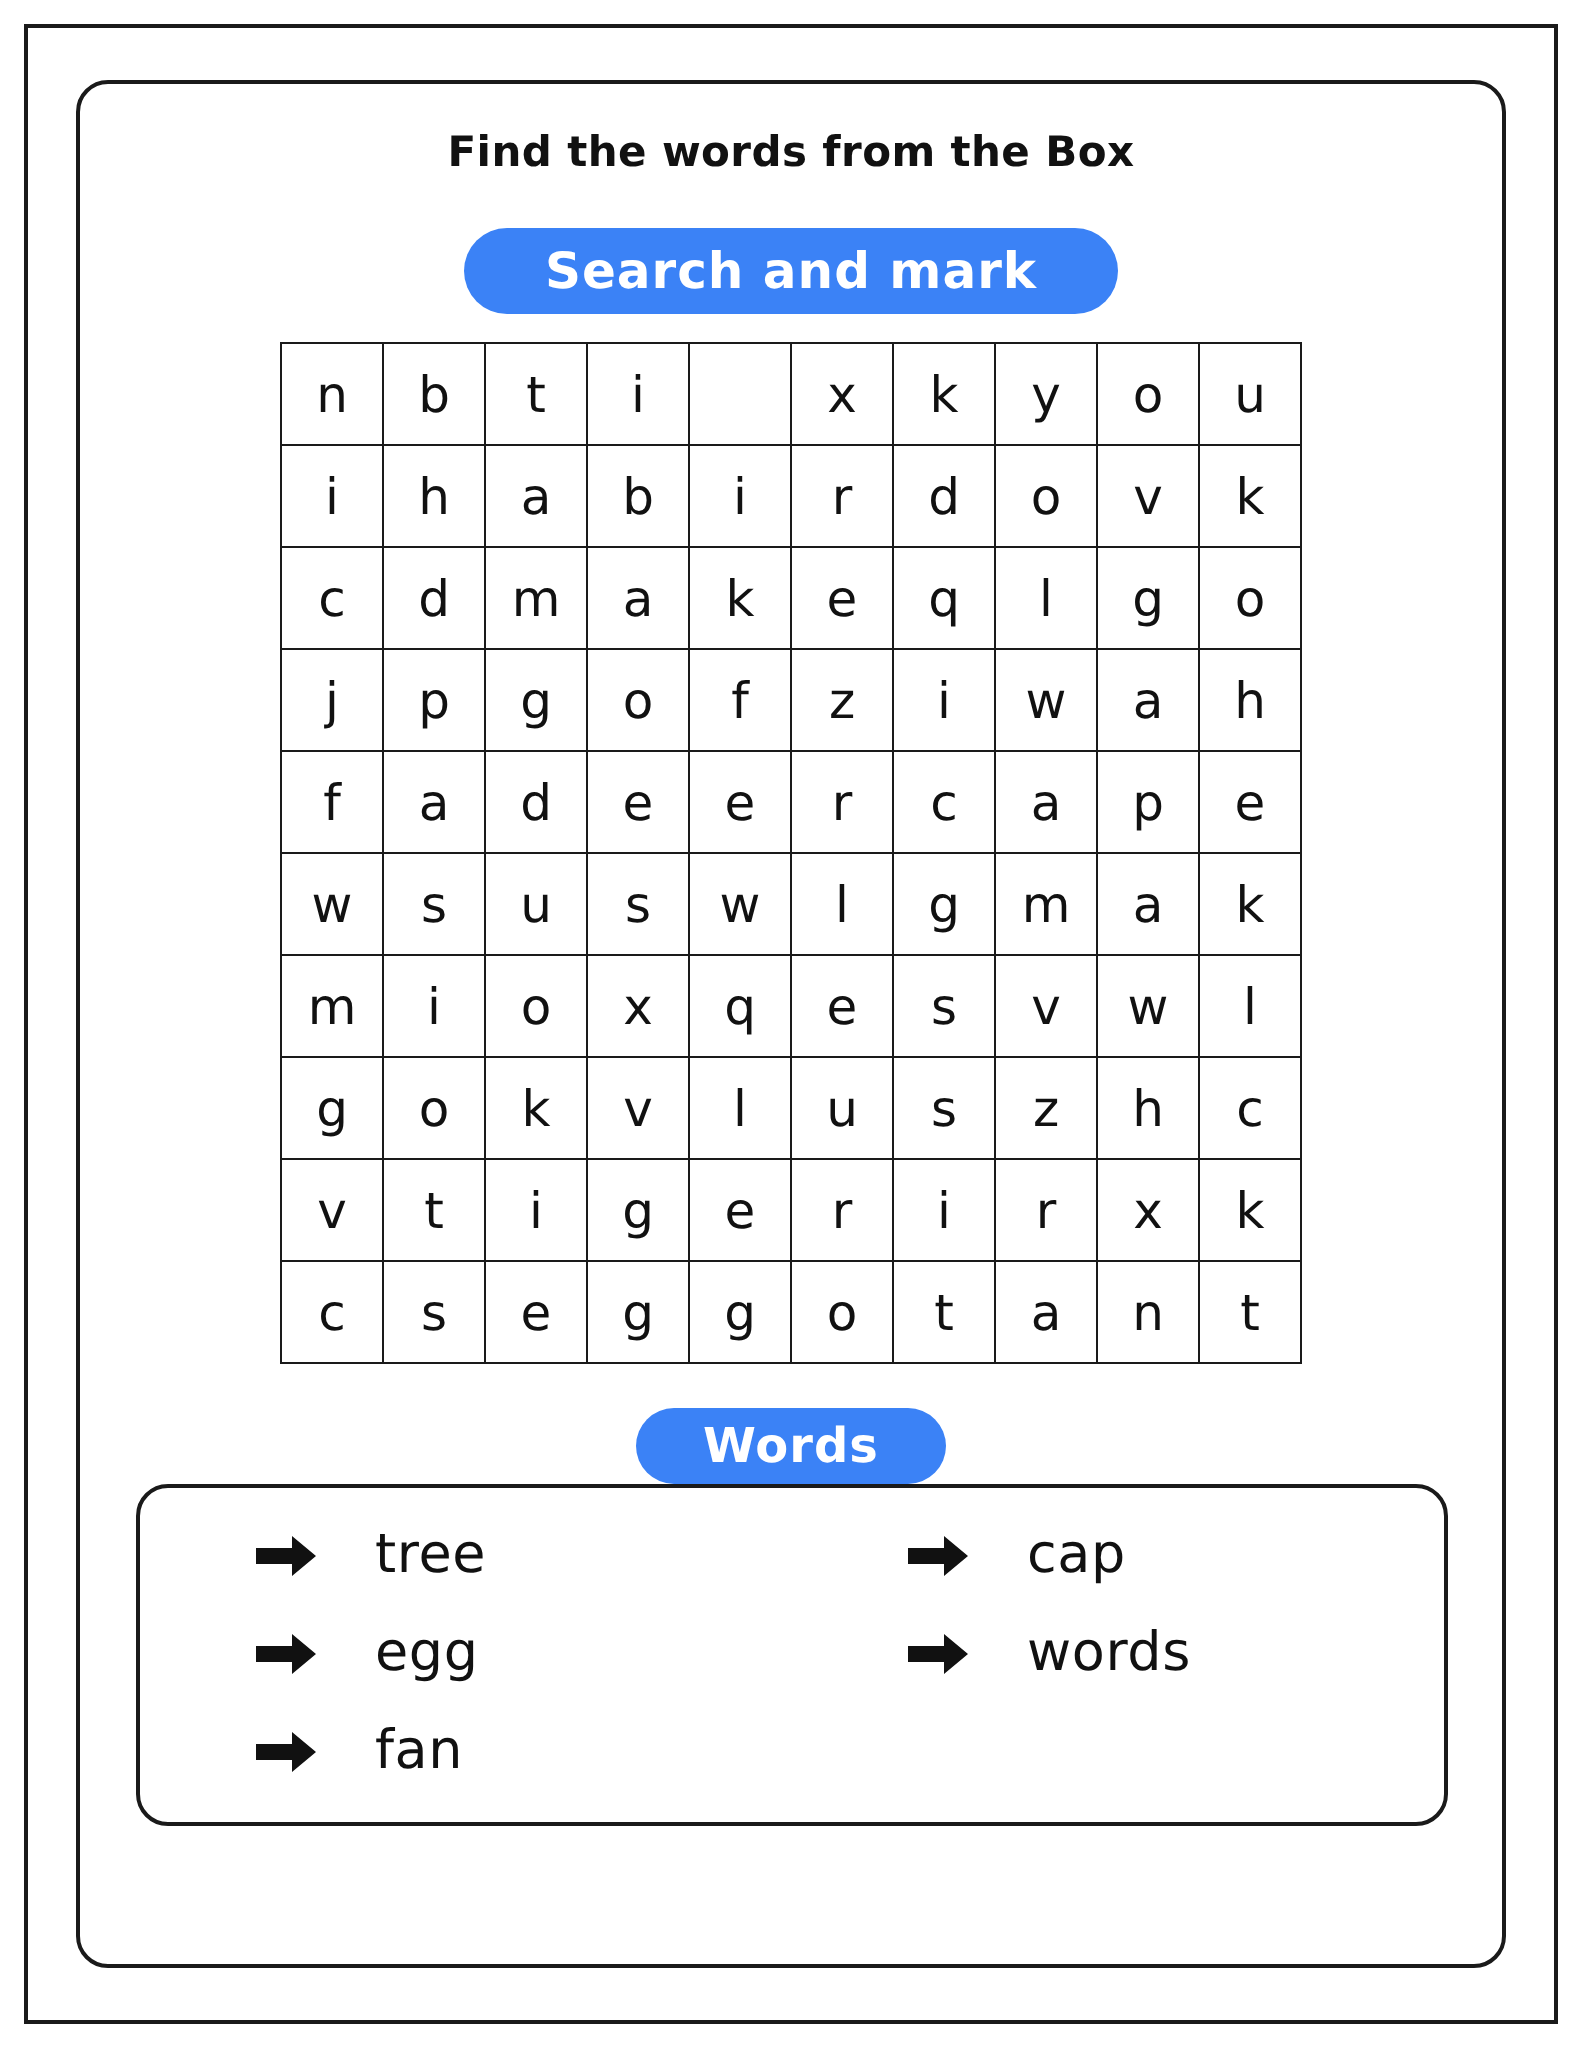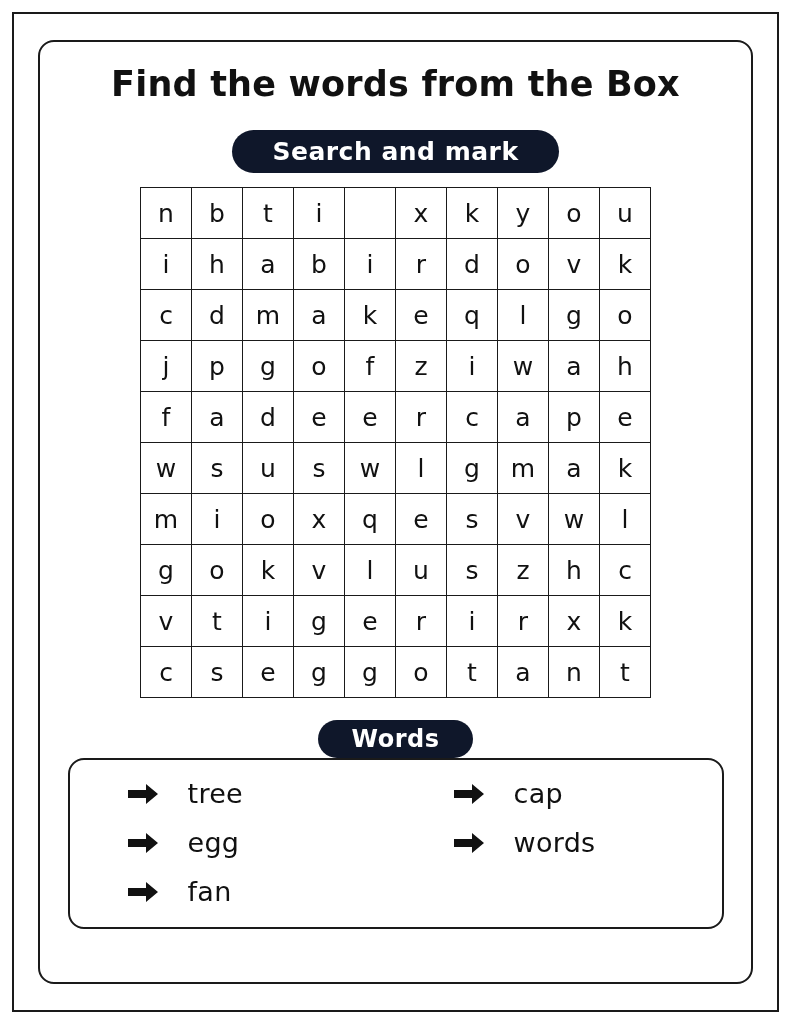--- a/index.html
+++ b/index.html
@@ -42,30 +42,30 @@
     border: 2px solid #1a1a1a;
     border-radius: 16px;
     box-sizing: border-box;
     display: flex;
     flex-direction: column;
     align-items: center;
   }
 
   .title {
     margin-top: 22px;
-    font-size: 35px;
+    font-size: 21px;
     font-weight: bold;
     letter-spacing: 0.2px;
     text-align: center;
     color: #111111;
   }
 
   .pill {
     margin-top: 26px;
-    background: #0f172a;
+    background: #3b82f6;
     color: #ffffff;
     border-radius: 22px;
     padding: 7px 40px;
     font-size: 25px;
     font-weight: bold;
     letter-spacing: 0.5px;
     text-align: center;
   }
 
   .pill.words-pill {

